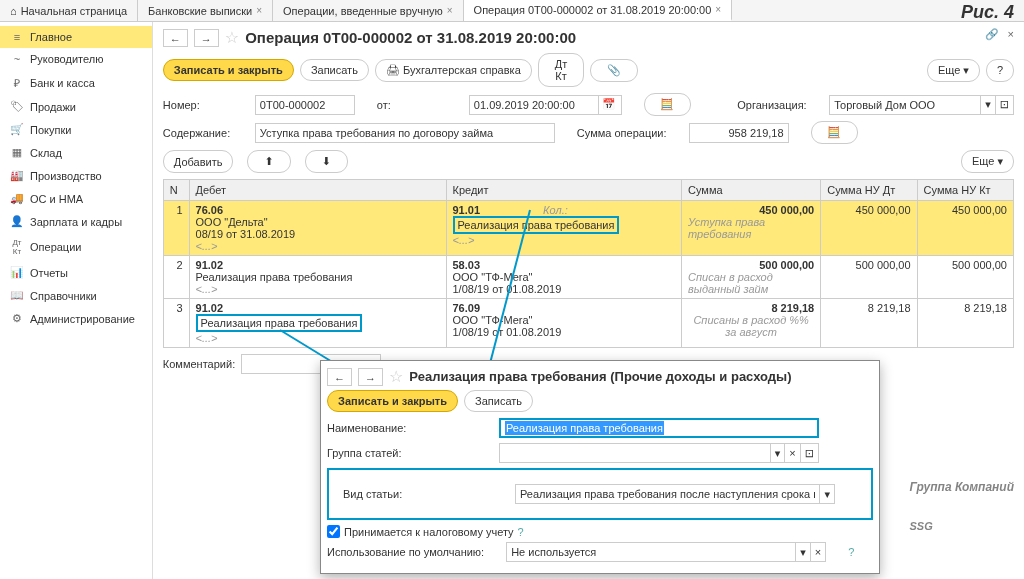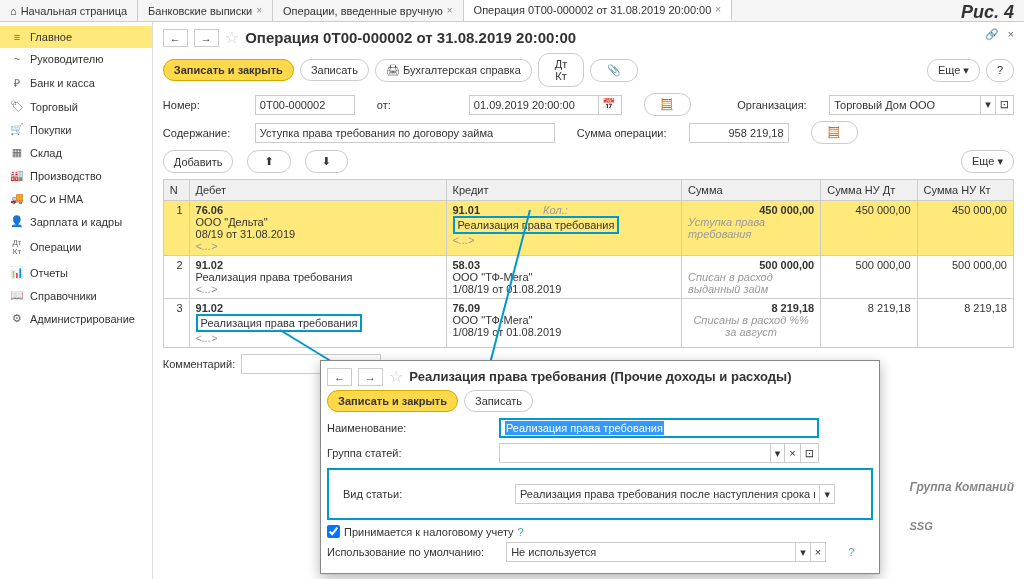--- a/index.html
+++ b/index.html
@@ -86,21 +86,21 @@
     <div class="sidebar-item">
         <span class="icon">~</span>
         <span>Руководителю</span>
       </div>
     <div class="sidebar-item">
         <span class="icon">₽</span>
         <span>Банк и касса</span>
       </div>
     <div class="sidebar-item">
         <span class="icon">🏷</span>
-        <span>Торговый</span>
+        <span>Продажи</span>
       </div>
     <div class="sidebar-item">
         <span class="icon">🛒</span>
         <span>Покупки</span>
       </div>
     <div class="sidebar-item">
         <span class="icon">▦</span>
         <span>Склад</span>
       </div>
     <div class="sidebar-item">

